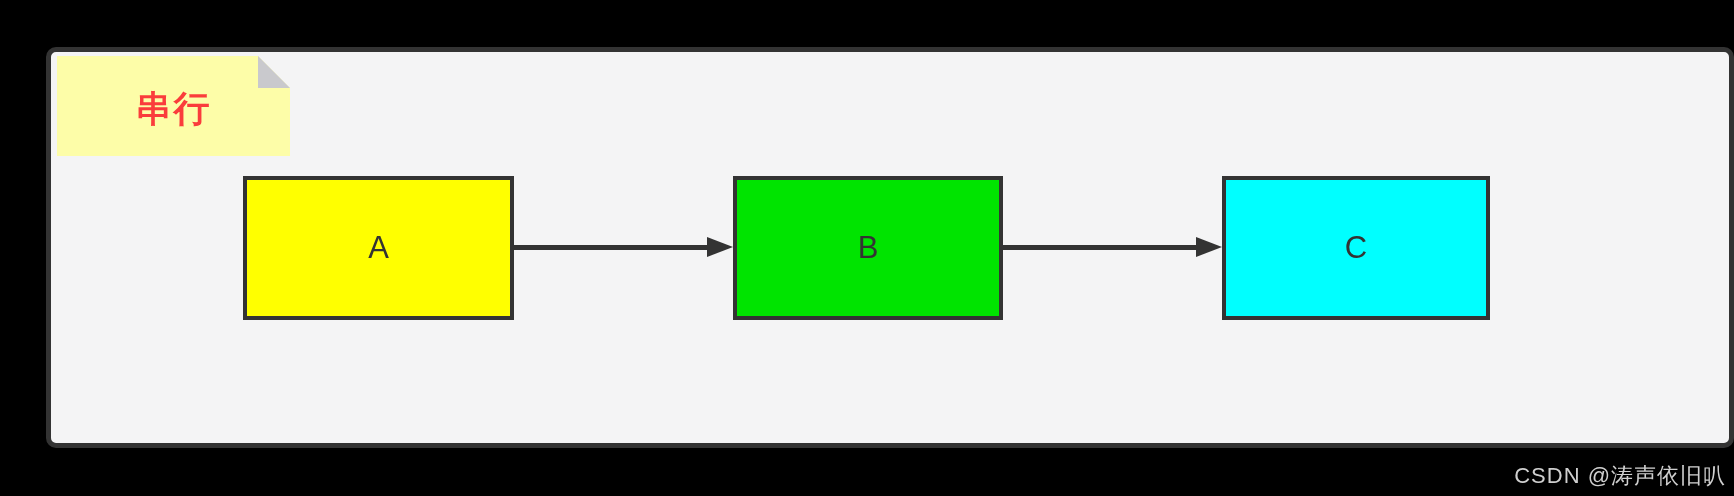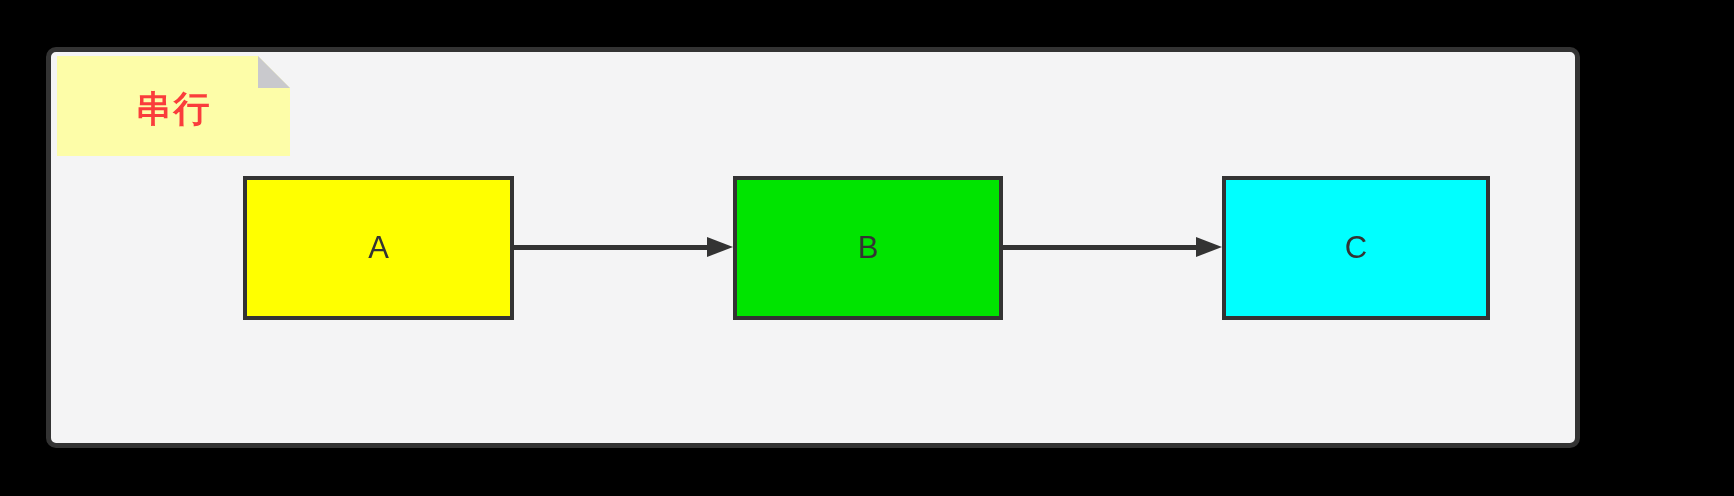--- a/index.html
+++ b/index.html
@@ -8,21 +8,21 @@
     background: #000000;
     font-family: "Liberation Sans", "DejaVu Sans", sans-serif;
     position: relative;
     overflow: hidden;
   }
   .canvas { position: absolute; inset: 0; }
 
   .panel {
     position: absolute;
     left: 46px; top: 47px;
-    width: 1534px; height: 401px;
+    width: 1688px; height: 401px;
     background: #F4F4F5;
     border: 5px solid #333333;
     border-radius: 10px;
   }
 
   
   .note {
     position: absolute;
     left: 52px; top: 51px;
     width: 233px; height: 100px;
@@ -118,14 +118,15 @@
 
   <div class="edge-bc">
     <div class="arrow-line"></div>
     <div class="arrow-head"></div>
   </div>
 
   <div class="node node-c" style="background: rgb(0, 255, 255);">
     <span>C</span>
   </div>
 
+  <div class="watermark">CSDN @涛声依旧叭</div>
 
 </div>
 
 </body></html>

